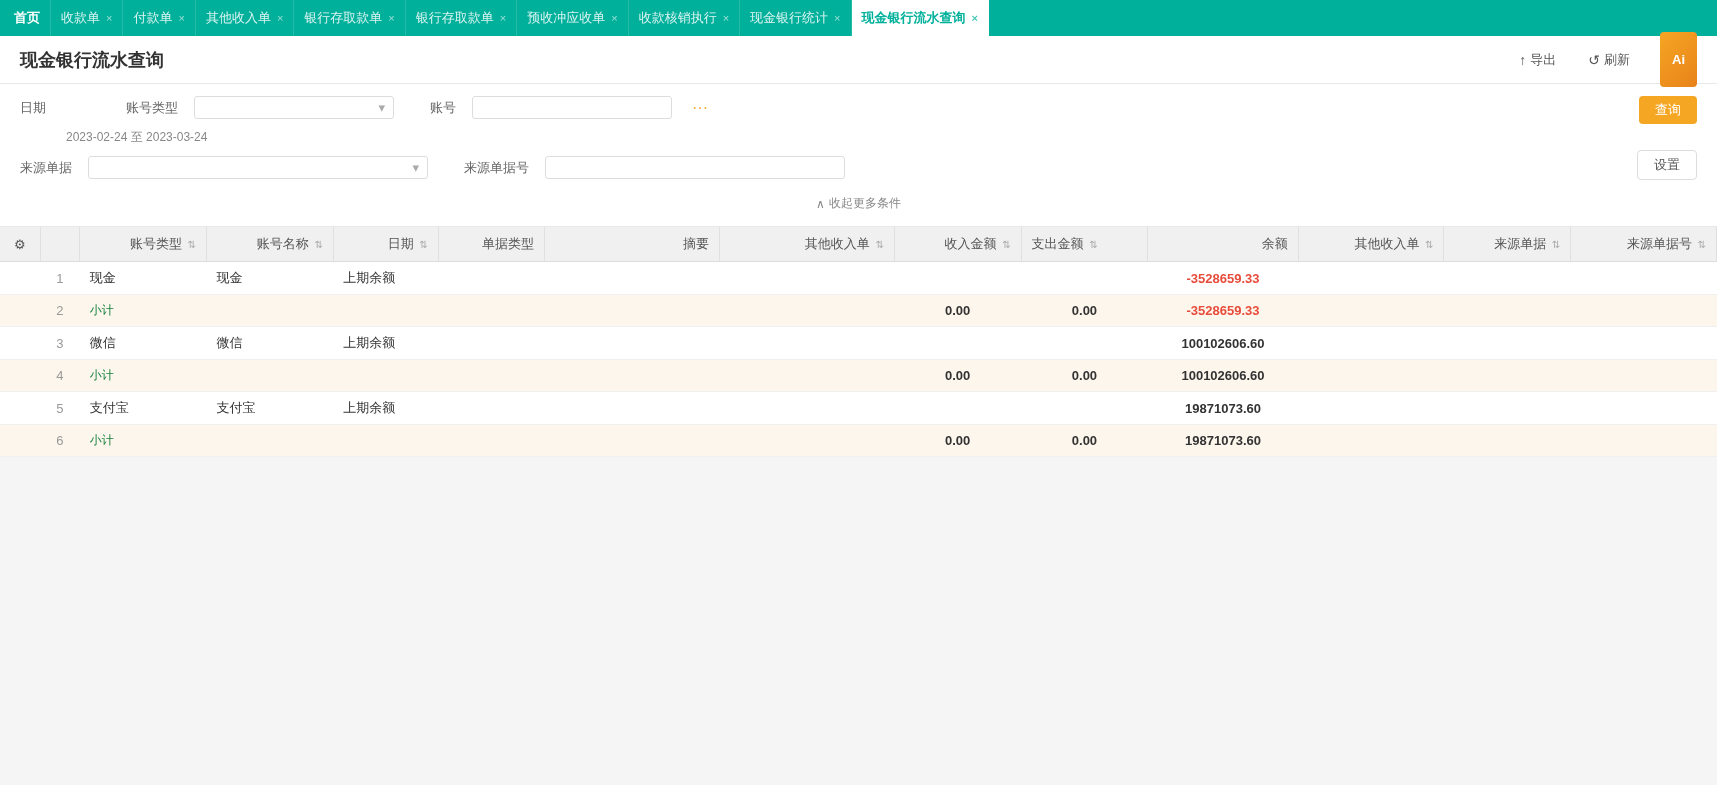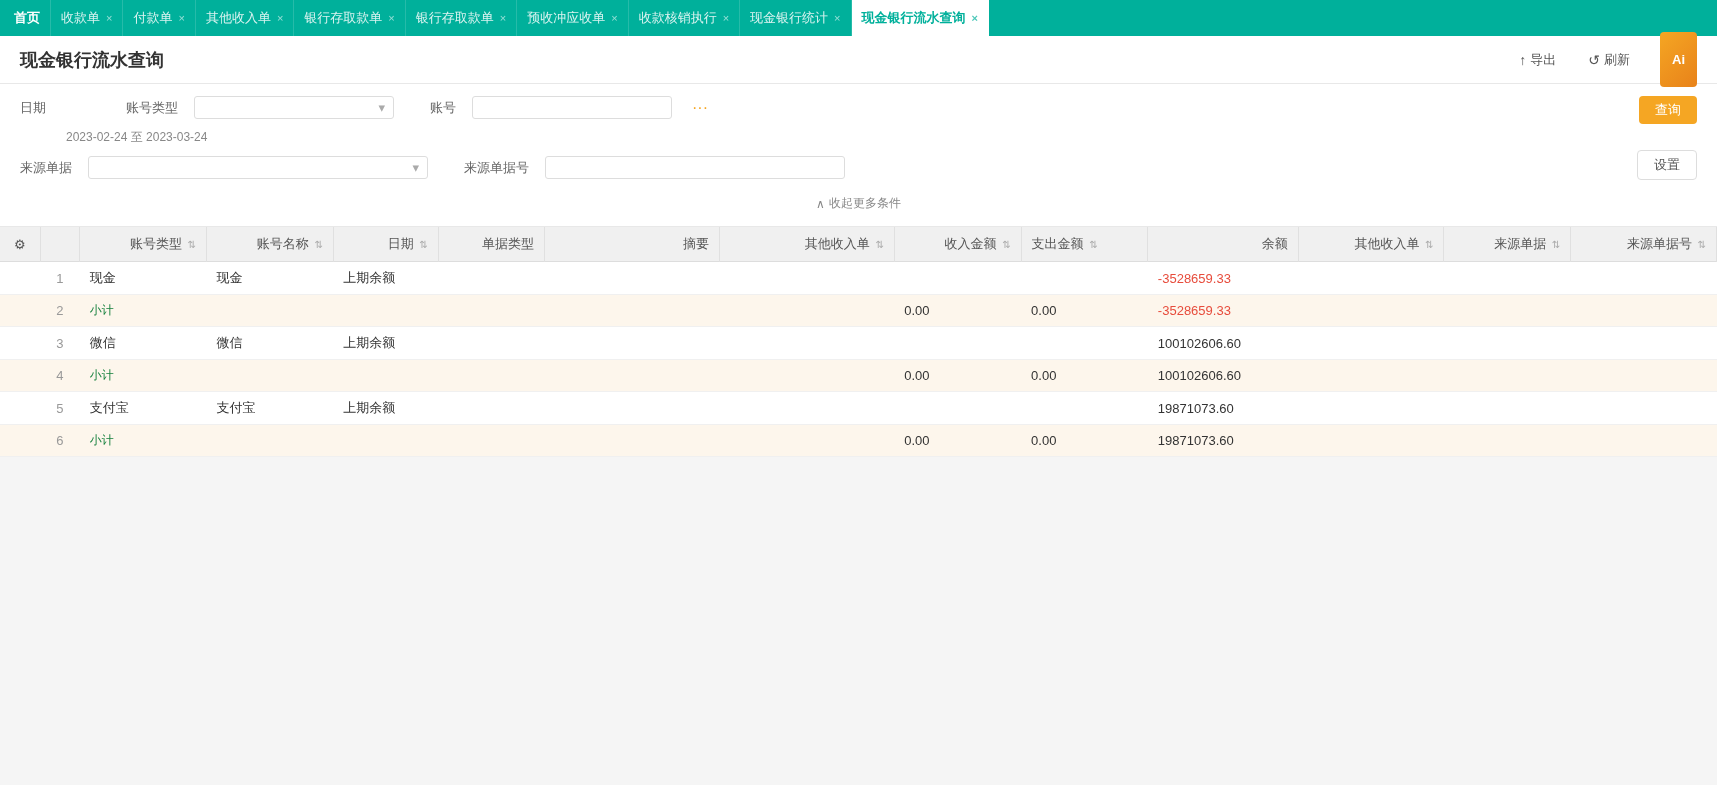--- a/index.html
+++ b/index.html
@@ -234,21 +234,22 @@
     }
     tbody tr.subtotal {
       background: #fdf6ec;
     }
     tbody td {
       padding: 7px 10px;
       color: #333;
       white-space: nowrap;
     }
     tbody td.num-cell {
-      text-align: left;
+      text-align: center;
+      font-weight: bold;
     }
     tbody td.row-num {
       color: #999;
       text-align: center;
     }
     tbody td.subtotal-label {
       color: #15803d;
       font-size: 12px;
     }
     tbody td.negative {

